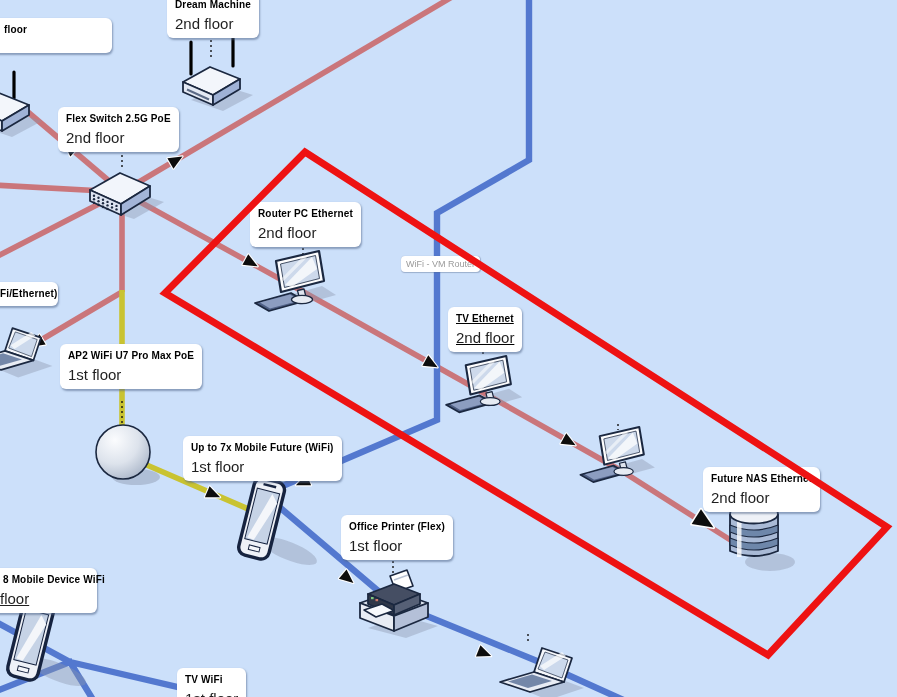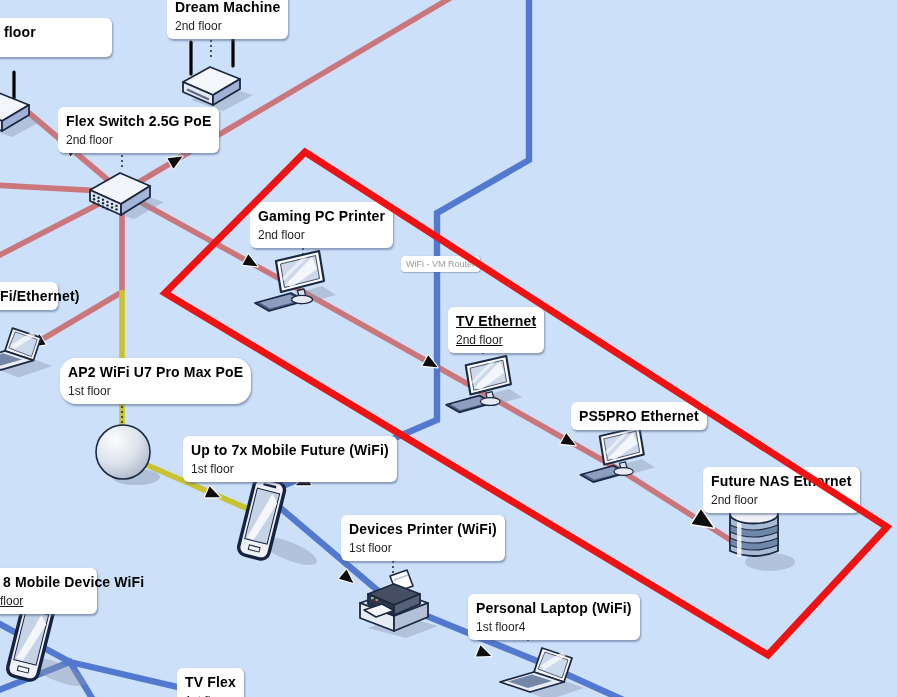--- a/index.html
+++ b/index.html
@@ -9,22 +9,22 @@
   }
   svg.layer{position:absolute;left:0;top:0;}
   #icons-layer{z-index:2;}
   #annot-layer{z-index:9;pointer-events:none;}
   .node-label{
     position:absolute;z-index:5;box-sizing:border-box;
     background:#fff;border-radius:6px;padding:7px 8px;
     box-shadow:1px 1.5px 2px rgba(80,100,135,.55);
     line-height:1;
   }
-  .node-label .t{font-size:14px;font-weight:bold;color:#000;white-space:nowrap;letter-spacing:.15px;}
-  .node-label .f{font-size:12px;font-weight:normal;color:#1f1f1f;margin-top:6px;white-space:nowrap;}
+  .node-label .t{font-size:10px;font-weight:bold;color:#000;white-space:nowrap;letter-spacing:.15px;}
+  .node-label .f{font-size:15px;font-weight:normal;color:#1f1f1f;margin-top:6px;white-space:nowrap;}
   .node-label .f:empty{display:none;}
   .tag{
     position:absolute;z-index:5;background:#fff;border-radius:4px;
     padding:3px 5px;font-size:9px;color:#9a9a9a;white-space:nowrap;
     box-shadow:0.5px 0.5px 1px rgba(80,100,135,.4);
   }
   .eth{stroke:#ca767b;stroke-width:5.6;fill:none;}
   .poe{stroke:#c9c331;stroke-width:5.6;fill:none;}
   .wifi{stroke:#5378cf;stroke-width:6.4;fill:none;}
   .dot{stroke:#141414;stroke-width:1.4;stroke-dasharray:2 3;fill:none;}
@@ -248,71 +248,63 @@
     <div class="t">Dream Machine</div>
     <div class="f">2nd floor</div>
   </div>
 
   <div class="node-label" style="left:58px;top:107px;">
     <div class="t">Flex Switch 2.5G PoE</div>
     <div class="f">2nd floor</div>
   </div>
 
   <div class="node-label" style="left:250px;top:202px;">
-    <div class="t">Gaming PC Printer</div>
+    <div class="t">Router PC Ethernet</div>
     <div class="f">2nd floor</div>
   </div>
 
   <div class="tag">
     <span style="position:static;">WiFi - VM Router</span>
   </div>
   <style>.tag{left:401px;top:256px;}</style>
 
   <div class="node-label" style="left:448px;top:307px;text-decoration:underline;">
     <div class="t">TV Ethernet</div>
     <div class="f">2nd floor</div>
   </div>
 
-  <div class="node-label" style="left:571px;top:402px;">
-    <div class="t">PS5PRO Ethernet</div>
-
-  </div>
 
   <div class="node-label" style="left:703px;top:467px;">
     <div class="t">Future NAS Ethernet</div>
     <div class="f">2nd floor</div>
   </div>
 
-  <div class="node-label" style="left:60px;top:358px;border-radius:16px;">
+  <div class="node-label" style="left:60px;top:344px;">
     <div class="t">AP2 WiFi U7 Pro Max PoE</div>
     <div class="f">1st floor</div>
   </div>
 
   <div class="node-label" style="left:183px;top:436px;">
     <div class="t">Up to 7x Mobile Future (WiFi)</div>
     <div class="f">1st floor</div>
   </div>
 
   <div class="node-label" style="left:341px;top:515px;">
-    <div class="t">Devices Printer (WiFi)</div>
+    <div class="t">Office Printer (Flex)</div>
     <div class="f">1st floor</div>
   </div>
 
   <div class="node-label" style="left:-44px;top:568px;width:141px;padding-left:47px;">
     <div class="t">8 Mobile Device WiFi</div>
     <div class="f" style="margin-left:-3px;text-decoration:underline;">floor</div>
   </div>
 
-  <div class="node-label" style="left:468px;top:594px;">
-    <div class="t">Personal Laptop (WiFi)</div>
-    <div class="f">1st floor4</div>
-  </div>
 
   <div class="node-label" style="left:177px;top:668px;">
-    <div class="t">TV Flex</div>
+    <div class="t">TV WiFi</div>
     <div class="f">1st floor</div>
   </div>
 
   <div class="node-label" style="left:-96px;top:282px;width:154px;padding-left:96px;">
     <div class="t">Fi/Ethernet)</div>
 
   </div>
 
   <svg class="layer" id="annot-layer" width="897" height="697" viewBox="0 0 897 697">
     <polygon class="annot" points="305,152 887,527 768,655 165,293"></polygon>

